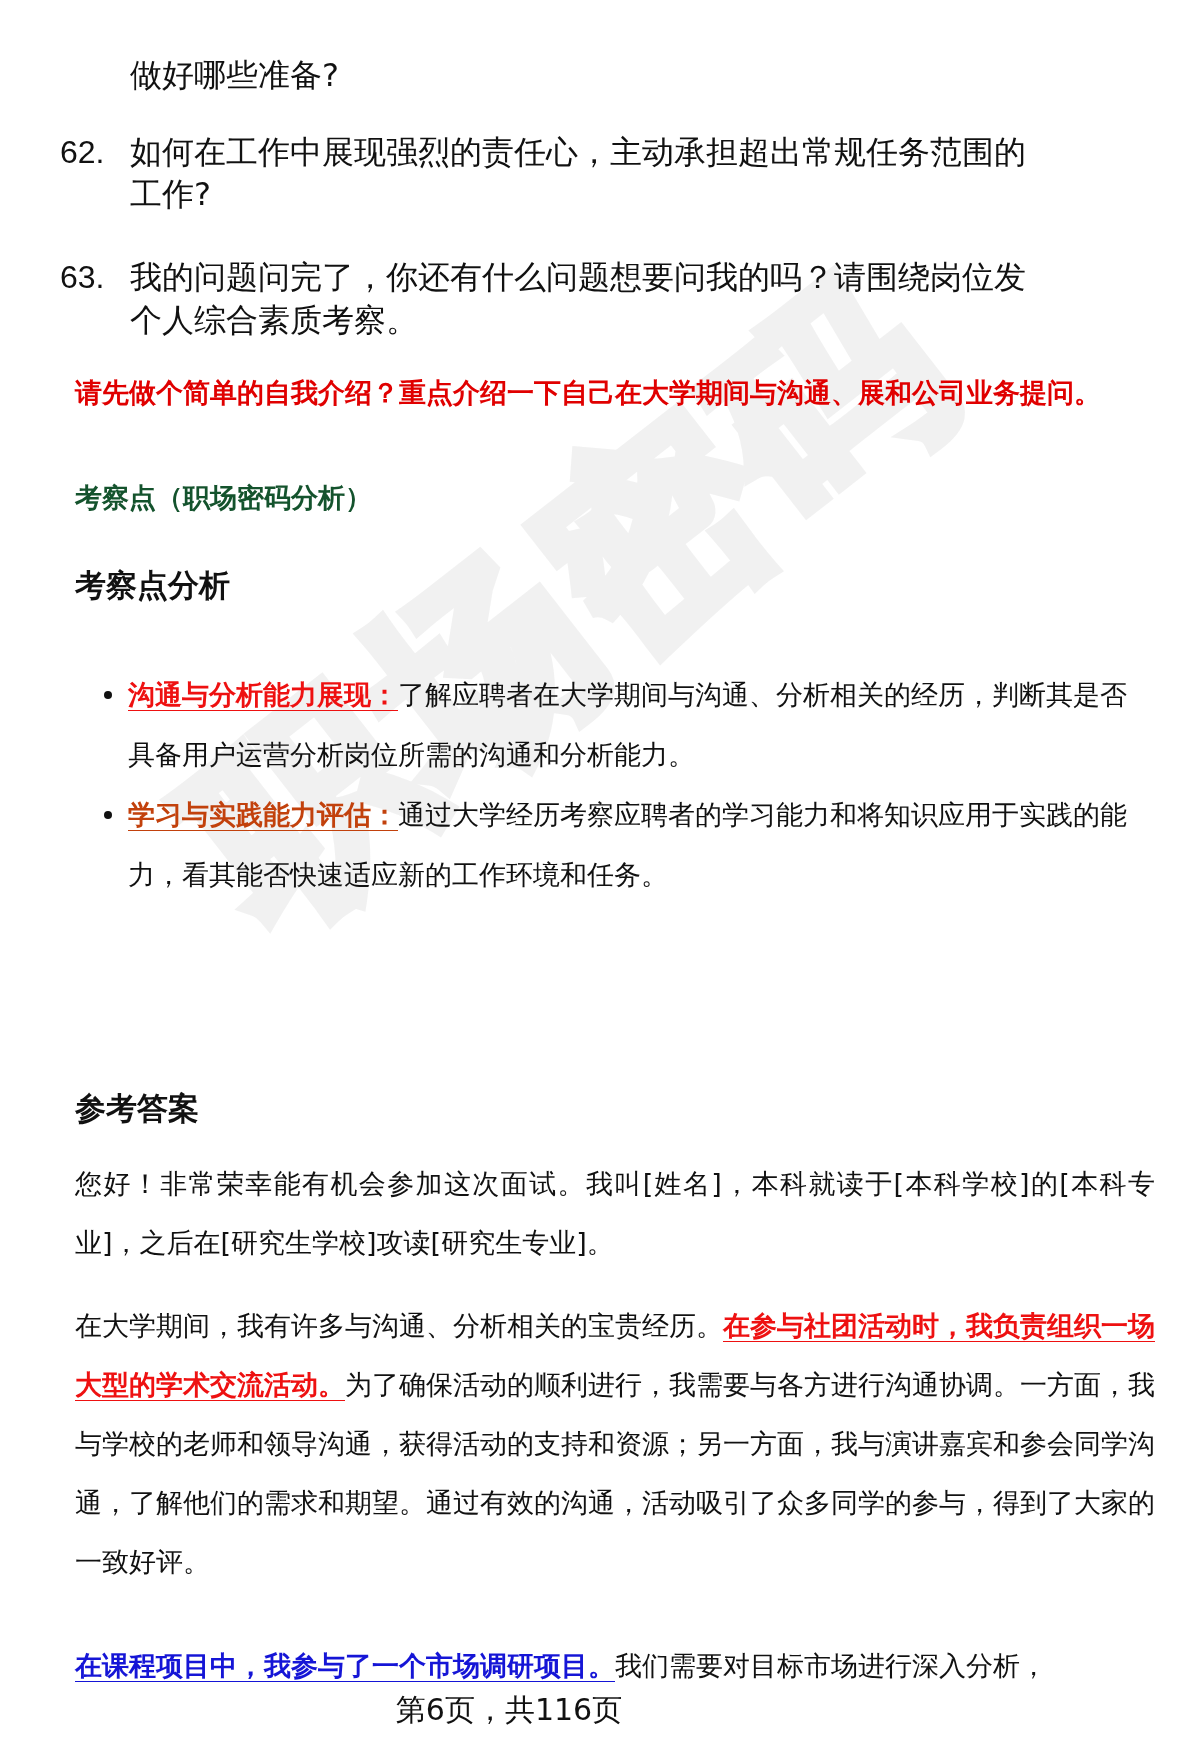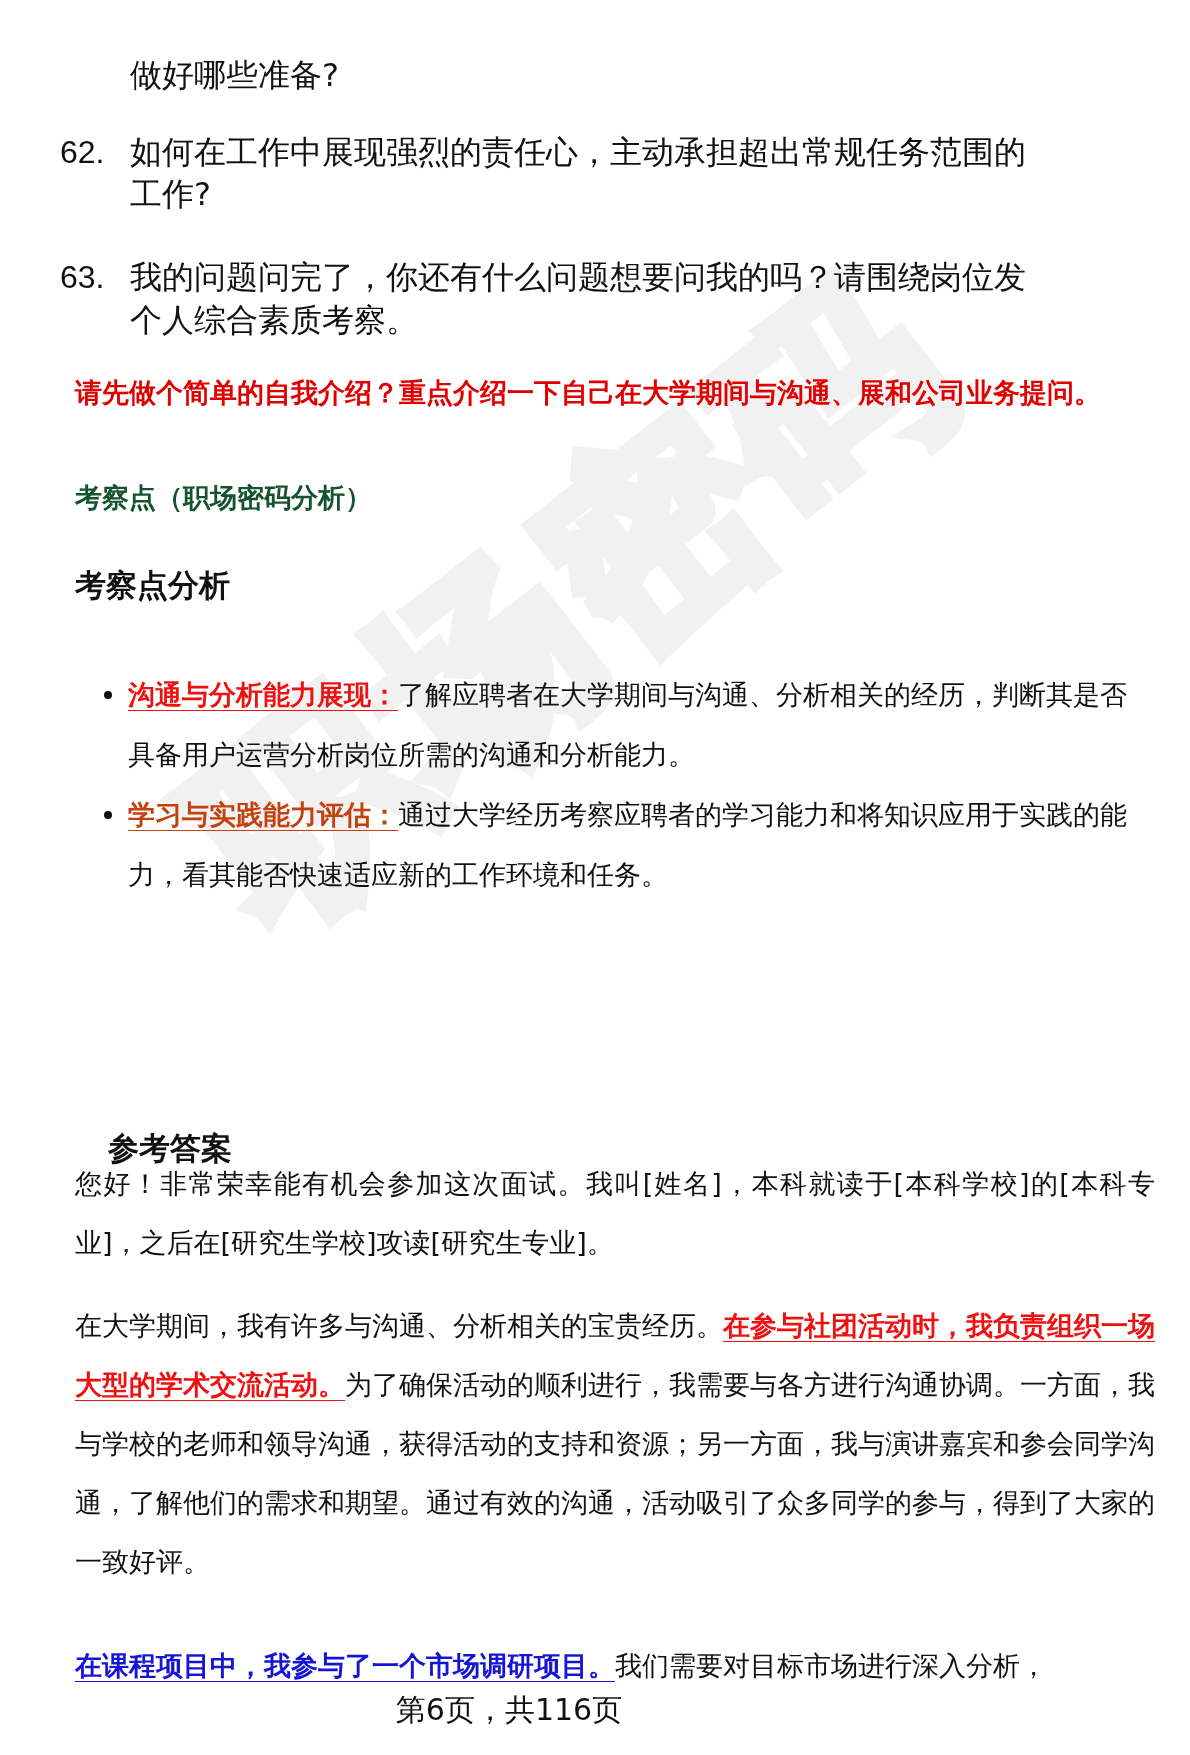--- a/index.html
+++ b/index.html
@@ -54,21 +54,21 @@
     <div class="bullet">
       <span class="dot"></span>
       <span class="lbl red">沟通与分析能力展现：</span><span>了解应聘者在大学期间与沟通、分析相关的经历，判断其是否具备用户运营分析岗位所需的沟通和分析能力。</span>
     </div>
     <div class="bullet">
       <span class="dot"></span>
       <span class="lbl blue">学习与实践能力评估：</span><span>通过大学经历考察应聘者的学习能力和将知识应用于实践的能力，看其能否快速适应新的工作环境和任务。</span>
     </div>
   </div>
 
-  <div class="h2" style="top:1128px;margin-left:33px;">参考答案</div>
+  <div class="h2" style="top:1088px;">参考答案</div>
 
   <div class="para" style="top:1154px;">您好！非常荣幸能有机会参加这次面试。我叫[姓名]，本科就读于[本科学校]的[本科专业]，之后在[研究生学校]攻读[研究生专业]。</div>
 
   <div class="para" style="top:1296px;">
     <span>在大学期间，我有许多与沟通、分析相关的宝贵经历。</span><span class="hl-red">在参与社团活动时，我负责组织一场大型的学术交流活动。</span><span>为了确保活动的顺利进行，我需要与各方进行沟通协调。一方面，我与学校的老师和领导沟通，获得活动的支持和资源；另一方面，我与演讲嘉宾和参会同学沟通，了解他们的需求和期望。通过有效的沟通，活动吸引了众多同学的参与，得到了大家的一致好评。</span>
   </div>
 
   <div class="para" style="top:1636px;">
     <span class="hl-blue">在课程项目中，我参与了一个市场调研项目。</span><span>我们需要对目标市场进行深入分析，</span>
   </div>

